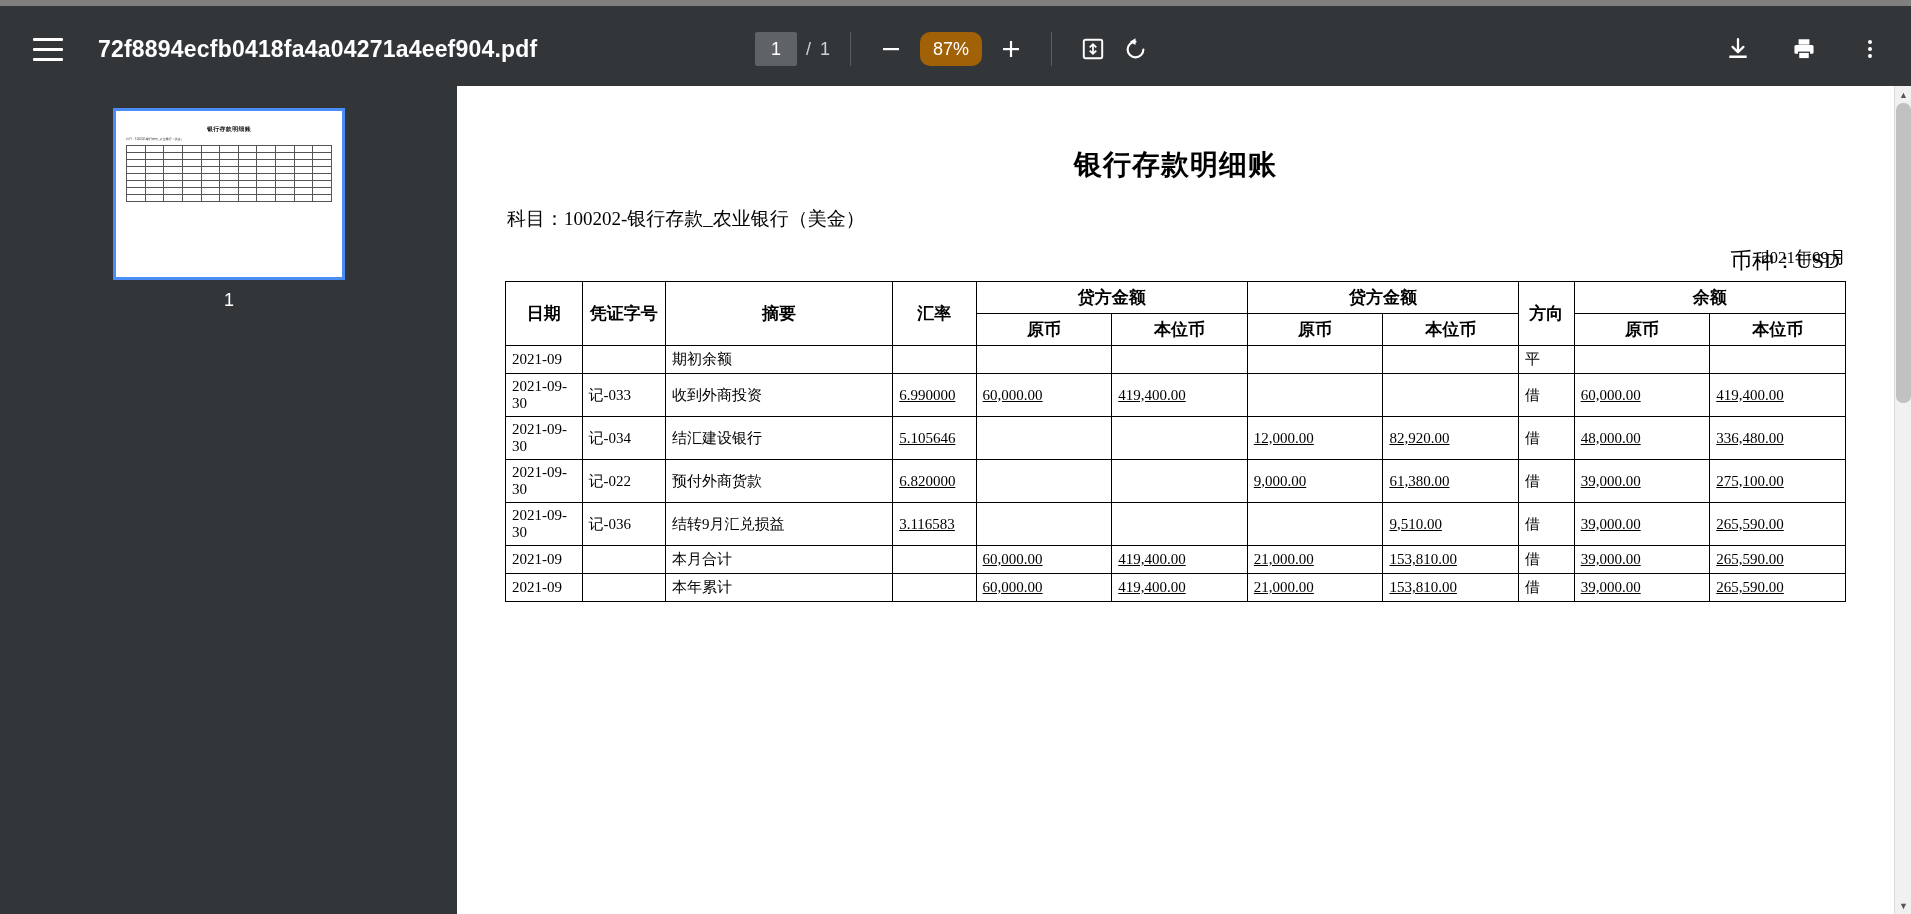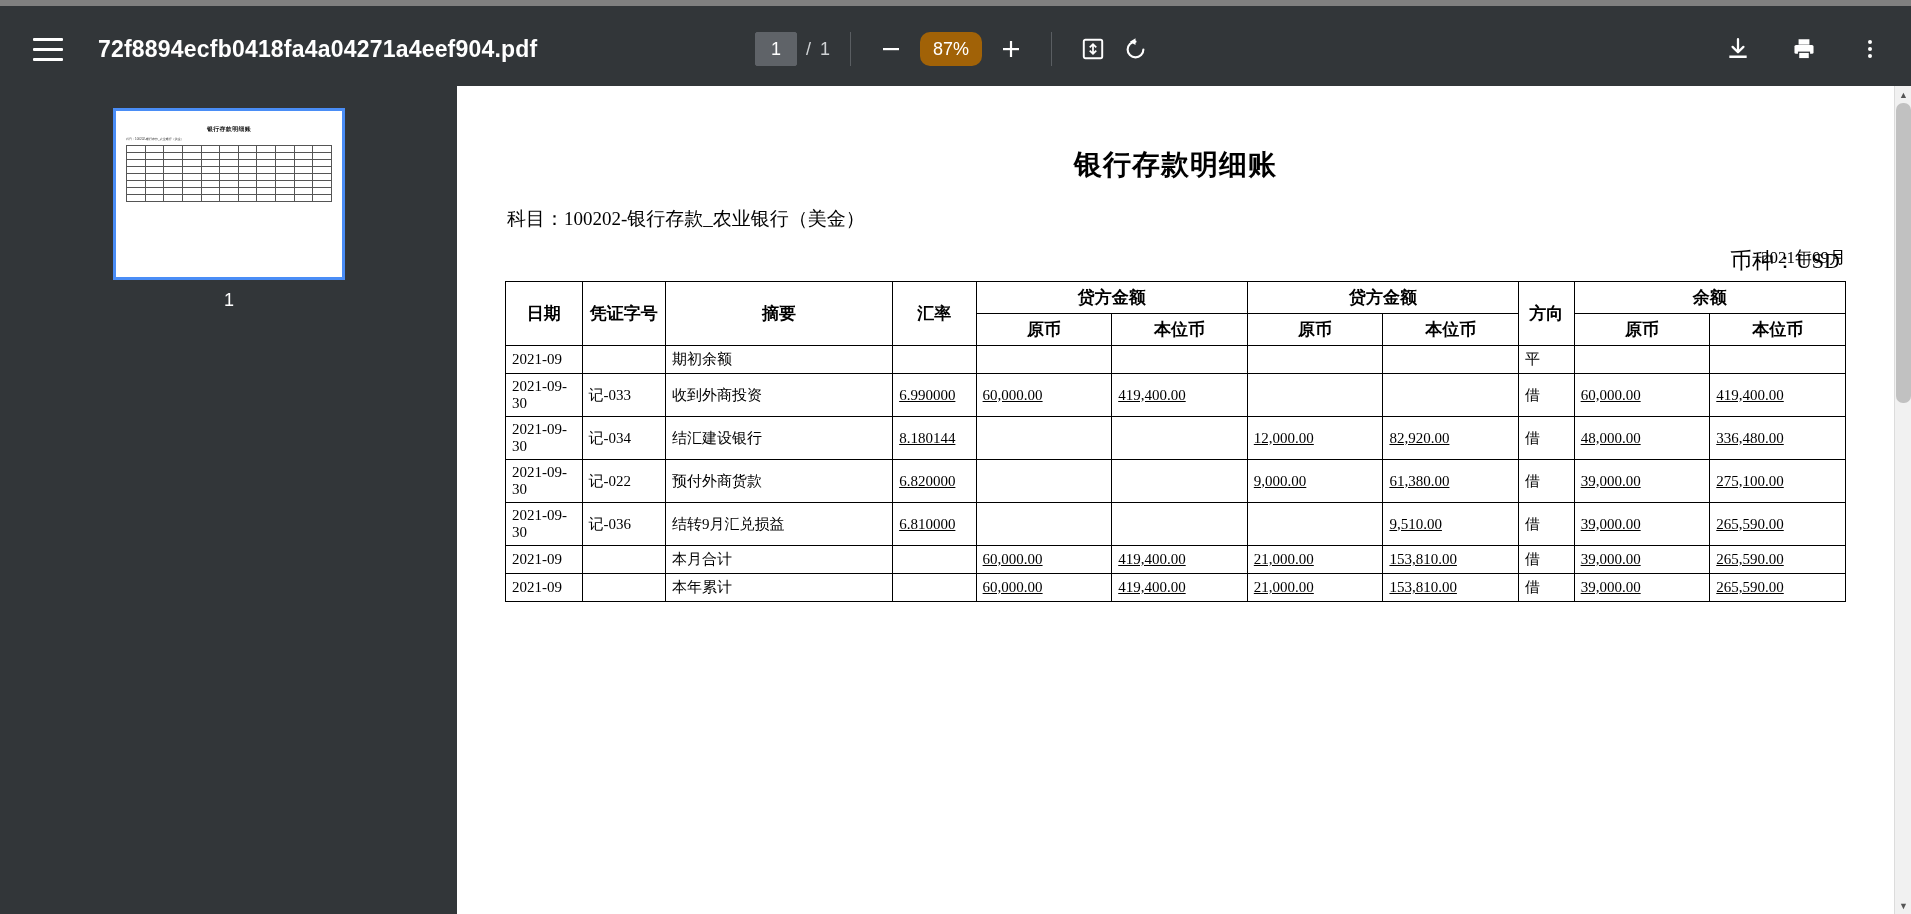--- a/index.html
+++ b/index.html
@@ -540,21 +540,21 @@
               <td class="num"></td>
               <td class="num"></td>
               <td class="ctr">借</td>
               <td class="num">60,000.00</td>
               <td class="num">419,400.00</td>
             </tr>
             <tr>
               <td class="ctr">2021-09-30</td>
               <td class="lft">记-034</td>
               <td class="lft">结汇建设银行</td>
-              <td class="num">8.180144</td>
+              <td class="num">5.105646</td>
               <td class="num"></td>
               <td class="num"></td>
               <td class="num">12,000.00</td>
               <td class="num">82,920.00</td>
               <td class="ctr">借</td>
               <td class="num">48,000.00</td>
               <td class="num">336,480.00</td>
             </tr>
             <tr>
               <td class="ctr">2021-09-30</td>
@@ -566,21 +566,21 @@
               <td class="num">9,000.00</td>
               <td class="num">61,380.00</td>
               <td class="ctr">借</td>
               <td class="num">39,000.00</td>
               <td class="num">275,100.00</td>
             </tr>
             <tr>
               <td class="ctr">2021-09-30</td>
               <td class="lft">记-036</td>
               <td class="lft">结转9月汇兑损益</td>
-              <td class="num">6.810000</td>
+              <td class="num">3.116583</td>
               <td class="num"></td>
               <td class="num"></td>
               <td class="num"></td>
               <td class="num">9,510.00</td>
               <td class="ctr">借</td>
               <td class="num">39,000.00</td>
               <td class="num">265,590.00</td>
             </tr>
             <tr>
               <td class="ctr">2021-09</td>

